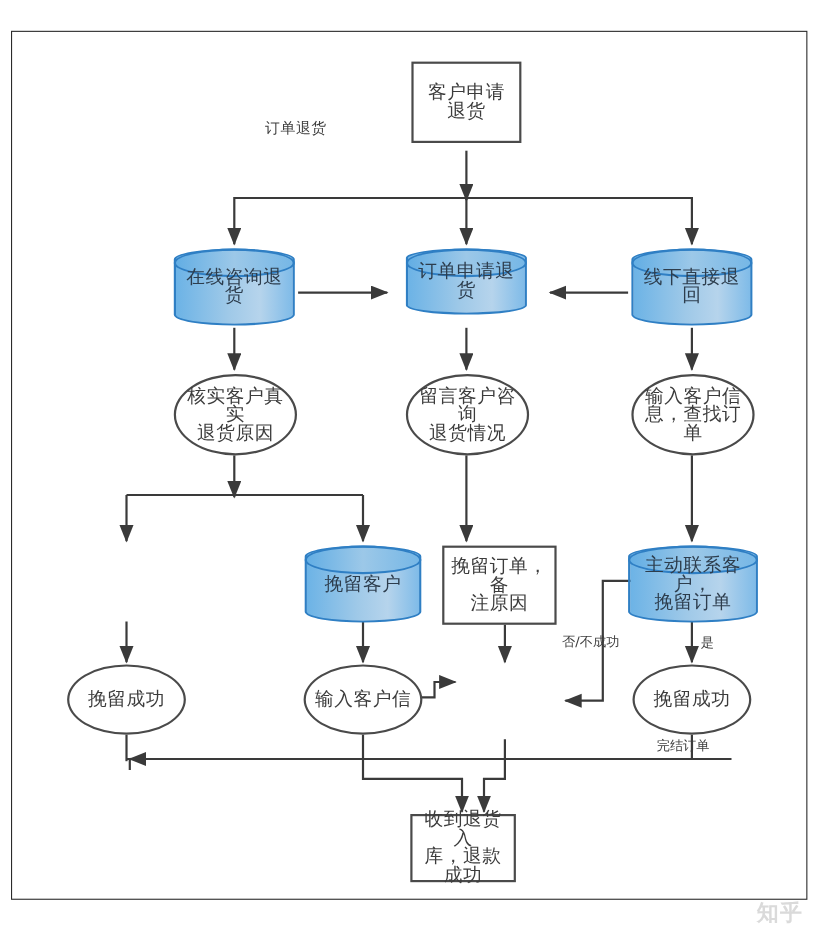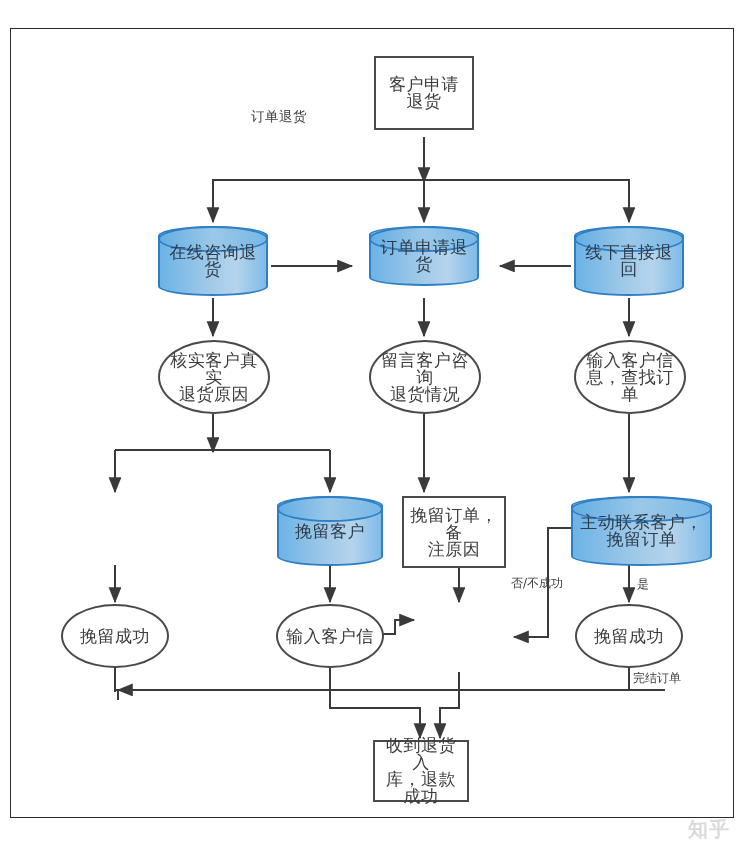--- a/index.html
+++ b/index.html
@@ -174,21 +174,21 @@
       <path d="M629,668 L629,690"></path>
       <path d="M330,668 L330,708 L420,708 L420,738" marker-end="url(#arrow)"></path>
       <path d="M459,672 L459,708 L440,708 L440,738" marker-end="url(#arrow)"></path>
       <path d="M118,690 L118,700"></path>
     </g>
     <g stroke="#3a3a3a" stroke-width="2" fill="none">
       <path d="M124,690 L118,690" marker-end="url(#arrow)"></path>
     </g>
   </svg>
 
-  <div class="title-label" style="left:251px; top:108px;">订单退货</div>
+  <div class="title-label" style="left:241px; top:108px;">订单退货</div>
 
   <div class="node rect" style="left:374px; top:56px; width:100px; height:74px;">
     <span class="txt">客户申请退货</span>
   </div>
 
   <div class="node cyl" style="left:158px; top:226px; width:110px; height:70px;">
     <span class="txt">在线咨询退货</span>
   </div>
   <div class="node cyl" style="left:369px; top:226px; width:110px; height:60px;">
     <span class="txt">订单申请退货</span>
@@ -210,21 +210,21 @@
 息，查找订单</span>
   </div>
 
   <div class="node cyl" style="left:277px; top:496px; width:106px; height:70px;">
     <span class="txt">挽留客户</span>
   </div>
   <div class="node rect" style="left:402px; top:496px; width:104px; height:72px;">
     <span class="txt">挽留订单，备
 注原因</span>
   </div>
-  <div class="node cyl" style="left:571px; top:496px; width:141px; height:70px;">
+  <div class="node cyl" style="left:571px; top:496px; width:118px; height:70px;">
     <span class="txt">主动联系客户，
 挽留订单</span>
   </div>
 
   <div class="node ellipse" style="left:61px; top:604px; width:108px; height:64px;">
     <span class="txt">挽留成功</span>
   </div>
   <div class="node ellipse" style="left:276px; top:604px; width:108px; height:64px;">
     <span class="txt">输入客户信</span>
   </div>
@@ -232,19 +232,19 @@
     <span class="txt">挽留成功</span>
   </div>
 
   <div class="node rect" style="left:373px; top:740px; width:96px; height:62px;">
     <span class="txt">收到退货入
 库，退款成功</span>
   </div>
 
   <div class="edge-label" style="left:511px; top:576px;">否/不成功</div>
   <div class="edge-label" style="left:637px; top:577px;">是</div>
-  <div class="edge-label" style="left:597px; top:671px;margin-left:36px;">完结订单</div>
+  <div class="edge-label" style="left:597px; top:671px;">完结订单</div>
 
   <div class="watermark">
     <span class="zh">知乎</span>
   </div>
 
 </div>
 
 </body></html>

